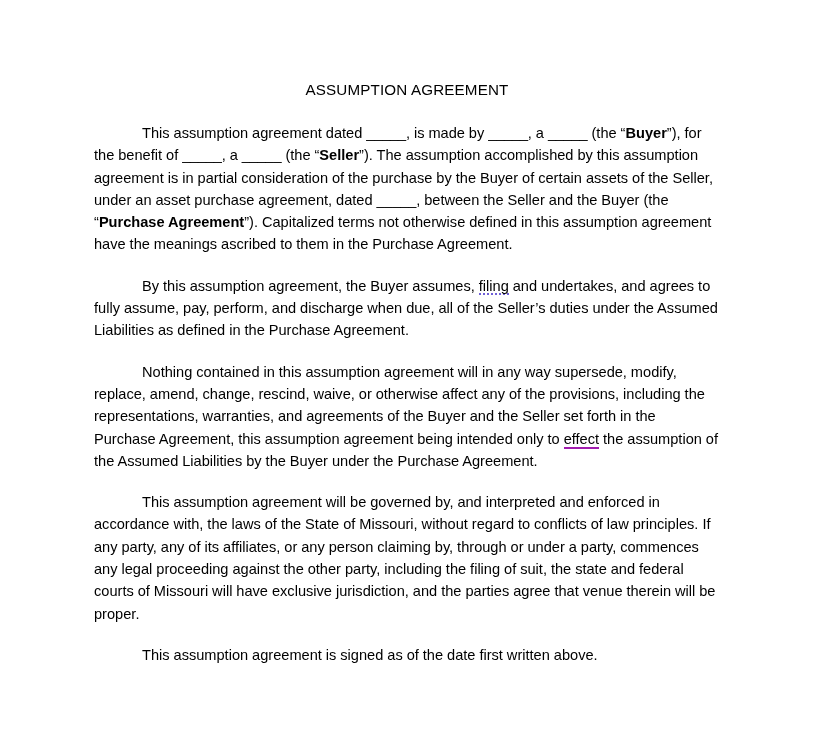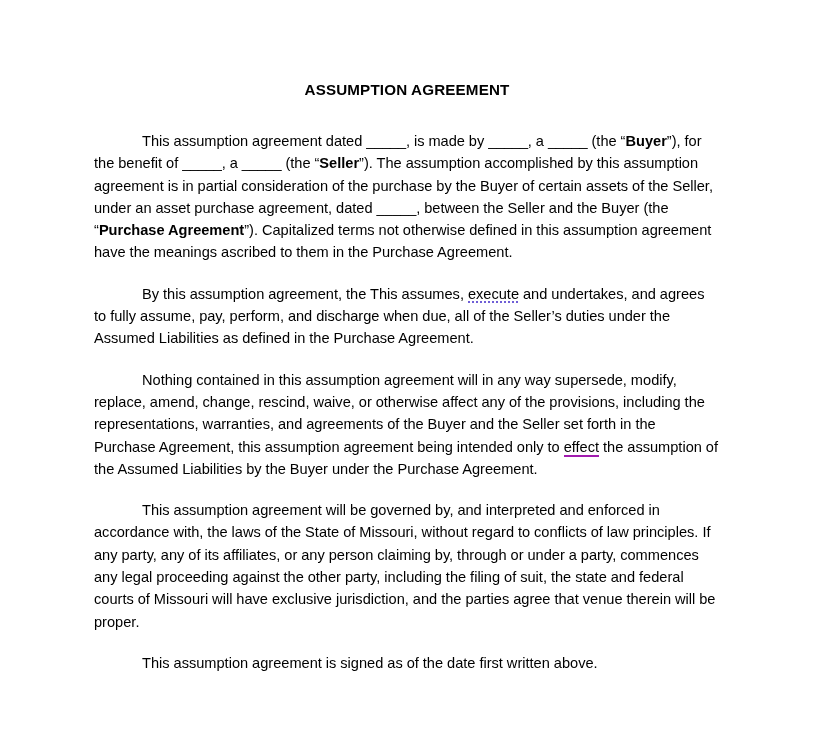--- a/index.html
+++ b/index.html
@@ -28,21 +28,21 @@
 
   .doc-body {
     position: absolute;
     left: 94px;
     top: 0;
     width: 626px;
   }
 
   .doc-title {
     text-align: center;
-    font-weight: bold;
+    font-weight: normal;
     font-size: 15.2px;
     letter-spacing: 0.15px;
     margin: 0;
     padding-top: 79px;
     line-height: 21px;
     color: #000000;
   }
 
   .para {
     font-size: 14.6px;
@@ -51,21 +51,21 @@
     margin: 0;
     color: #000000;
     text-indent: 48px;
     word-spacing: -0.1px;
   }
 
   .para + .para {
     margin-top: 19px;
   }
 
-  #p1 { margin-top: 30px; }
+  #p1 { margin-top: 22px; }
 
   b, .bold {
     font-weight: bold;
   }
 
   
   .sug-dotted {
     text-decoration: none;
     background-image: linear-gradient(to right,
         #6f5fd6 0, #6f5fd6 2px, transparent 2px, transparent 4px);
@@ -89,21 +89,21 @@
 </head>
 <body>
 
 <div class="page">
   <div class="doc-body">
 
     <h1 class="doc-title">ASSUMPTION AGREEMENT</h1>
 
     <p class="para" id="p1"><span>This assumption agreement dated </span><span class="blank">_____</span><span>, is made by </span><span class="blank">_____</span><span>, a </span><span class="blank">_____</span><span> (the “</span><b>Buyer</b><span>”), for the benefit of </span><span class="blank">_____</span><span>, a </span><span class="blank">_____</span><span> (the “</span><b>Seller</b><span>”). The assumption accomplished by this assumption agreement is in partial consideration of the purchase by the Buyer of certain assets of the Seller, under an asset purchase agreement, dated </span><span class="blank">_____</span><span>, between the Seller and the Buyer (the “</span><b>Purchase Agreement</b><span>”). Capitalized terms not otherwise defined in this assumption agreement have the meanings ascribed to them in the Purchase Agreement.</span></p>
 
-    <p class="para"><span>By this assumption agreement, the This assumes, </span><span class="sug-dotted">execute</span><span> and undertakes, and agrees to fully assume, pay, perform, and discharge when due, all of the Seller’s duties under the Assumed Liabilities as defined in the Purchase Agreement.</span></p>
+    <p class="para"><span>By this assumption agreement, the Buyer assumes, </span><span class="sug-dotted">filing</span><span> and undertakes, and agrees to fully assume, pay, perform, and discharge when due, all of the Seller’s duties under the Assumed Liabilities as defined in the Purchase Agreement.</span></p>
 
 
     <p class="para"><span>Nothing contained in this assumption agreement will in any way supersede, modify, replace, amend, change, rescind, waive, or otherwise affect any of the provisions, including the representations, warranties, and agreements of the Buyer and the Seller set forth in the Purchase Agreement, this assumption agreement being intended only to </span><span class="sug-solid">effect</span><span> the assumption of the Assumed Liabilities by the Buyer under the Purchase Agreement.</span></p>
 
     <p class="para"><span>This assumption agreement will be governed by, and interpreted and enforced in accordance with, the laws of the State of Missouri, without regard to conflicts of law principles. If any party, any of its affiliates, or any person claiming by, through or under a party, commences any legal proceeding against the other party, including the filing of suit, the state and federal courts of Missouri will have exclusive jurisdiction, and the parties agree that venue therein will be proper.</span></p>
 
     <p class="para"><span>This assumption agreement is signed as of the date first written above.</span></p>
 
   </div>
 </div>

